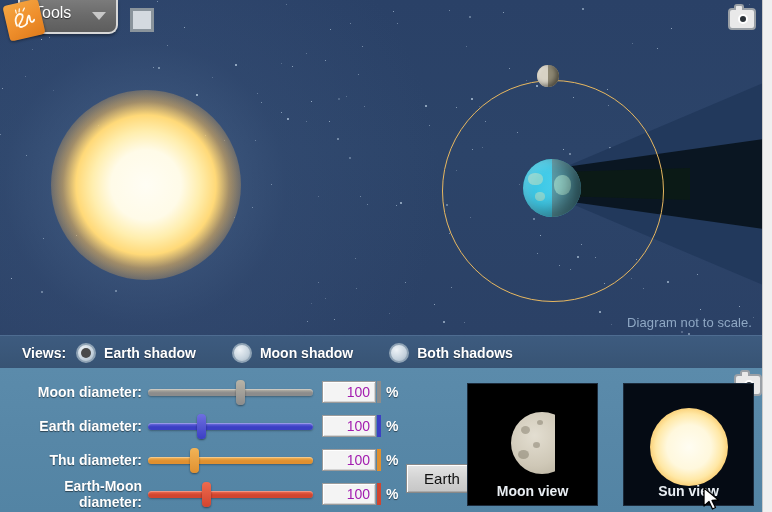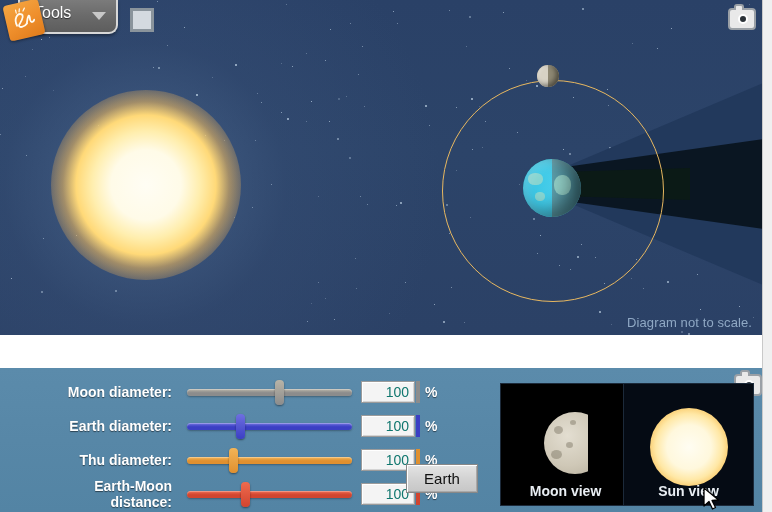--- a/index.html
+++ b/index.html
@@ -95,46 +95,46 @@
   .radio.on::after{content:"";position:absolute;left:3px;top:3px;width:10px;height:10px;
     border-radius:50%;background:#4a4a4a;}
   .radio-item .lbl{color:#fff;font-size:14px;font-weight:bold;
     text-shadow:0 1px 1px rgba(0,0,0,.5);}
 
   
   .panel{position:absolute;left:0;top:368px;width:762px;height:144px;
     background:linear-gradient(180deg,#5b8bab 0%,#5787a7 50%,#5384a4 100%);}
   .row{position:absolute;left:0;height:30px;display:flex;align-items:center;}
   .row .lab{width:148px;text-align:right;color:#fff;font-size:14px;font-weight:bold;
-    text-shadow:0 1px 1px rgba(0,0,0,.5);padding-right:15px;box-sizing:border-box;margin-left:39px;}
+    text-shadow:0 1px 1px rgba(0,0,0,.5);padding-right:6px;box-sizing:border-box;}
   .track{position:relative;width:165px;height:30px;}
   .track .bar{position:absolute;left:0;top:12px;width:165px;height:7px;border-radius:4px;
     box-shadow:inset 0 1px 1px rgba(255,255,255,.35), 0 1px 2px rgba(0,0,0,.3);}
   .track .thumb{position:absolute;top:3px;width:9px;height:25px;border-radius:4px;
     box-shadow:0 1px 2px rgba(0,0,0,.45);}
   .numbox{position:relative;width:54px;height:22px;background:#f4f4f4;
     border:1px solid #9b9b9b;box-sizing:border-box;margin-left:9px;
     box-shadow:inset 1px 1px 0 #fff, inset -1px -1px 0 #d4d4d4;}
-  .numbox .v{position:absolute;right:5px;top:2px;font-size:14px;color:#0f766e;}
+  .numbox .v{position:absolute;right:5px;top:2px;font-size:14px;color:#a21caf;}
   .caret-bar{width:4px;height:22px;margin-left:1px;}
   .pct{color:#fff;font-size:14px;font-weight:bold;margin-left:5px;
     text-shadow:0 1px 1px rgba(0,0,0,.5);}
 
   .reset{position:absolute;left:406px;top:464px;width:72px;height:29px;
     background:linear-gradient(180deg,#e4e4e4 0%,#d3d3d3 50%,#c6c6c6 100%);
     border:1px solid #888;box-sizing:border-box;
     box-shadow:inset 1px 1px 0 #fff, inset -1px -1px 0 #a9a9a9;
     color:#111;font-size:15px;display:flex;align-items:center;justify-content:center;}
 
   
   .preview{position:absolute;top:383px;width:131px;height:123px;background:#000;
     border:1px solid #1c2a3a;box-sizing:border-box;overflow:hidden;}
   .preview .cap{position:absolute;left:0;bottom:6px;width:100%;text-align:center;
     color:#e9eef3;font-size:14px;font-weight:bold;}
-  .pv-moon{left:500px;}
+  .pv-moon{left:467px;}
   .pv-sun{left:623px;background:#050b14;}
   .pv-moon .halfmoon{position:absolute;left:43px;top:28px;width:44px;height:62px;overflow:hidden;}
   .pv-moon .halfmoon .disc{position:absolute;left:0;top:0;width:62px;height:62px;border-radius:50%;
     background:radial-gradient(circle at 38% 38%,#e3ded1 0%,#cfc8b7 55%,#b3ab98 100%);}
   .pv-moon .crater{position:absolute;background:rgba(120,112,96,.45);border-radius:50%;}
   .pv-sun .sundisc{position:absolute;left:26px;top:24px;width:78px;height:78px;border-radius:50%;
     background:radial-gradient(circle,#fffdf2 0%,#fff8dd 40%,#ffe8a6 60%,#f9c765 76%,
       rgba(200,150,70,.45) 88%,rgba(5,11,20,0) 100%);}
 
   .cursor{position:absolute;left:703px;top:487px;width:18px;height:24px;}
@@ -349,20 +349,38 @@
     <div class="raytrace">
       <span class="chk"></span>
     </div>
 
     <div class="cam cam-tl">
       <span class="bump"></span>
       <span class="lens"></span>
     </div>
   </div>
 
+  <div class="viewsbar">
+    <div class="inner">
+      <span class="viewslab">Views:</span>
+
+      <span class="radio-item">
+        <span class="radio on"></span>
+        <span class="lbl">Earth shadow</span>
+      </span>
+      <span class="radio-item">
+        <span class="radio"></span>
+        <span class="lbl">Moon shadow</span>
+      </span>
+      <span class="radio-item">
+        <span class="radio"></span>
+        <span class="lbl">Both shadows</span>
+      </span>
+    </div>
+  </div>
 
   <div class="panel">
 
     <div class="row" style="top:9px;">
       <span class="lab">Moon diameter:</span>
       <span class="track">
         <span class="bar" id="bar0" style="background: linear-gradient(rgb(185, 180, 167) 0%, rgb(140, 140, 140) 55%, rgb(140, 140, 140) 100%);"></span>
         <span class="thumb" id="thumb0" style="background: linear-gradient(rgb(185, 180, 167) 0%, rgb(140, 140, 140) 100%); left: 88.4px;"></span>
       </span>
       <span class="numbox">
@@ -392,21 +410,21 @@
         <span class="thumb" id="thumb2" style="background: linear-gradient(rgb(242, 180, 87) 0%, rgb(224, 144, 47) 100%); left: 42.2px;"></span>
       </span>
       <span class="numbox">
         <span class="v">100</span>
       </span>
       <span class="caret-bar" id="cb2" style="background: rgb(224, 144, 47);"></span>
       <span class="pct">%</span>
     </div>
 
     <div class="row" style="top:111px;">
-      <span class="lab">Earth-Moon distance:</span>
+      <span class="lab">Earth-Moon diameter:</span>
       <span class="track">
         <span class="bar" id="bar3" style="background: linear-gradient(rgb(239, 106, 78) 0%, rgb(209, 69, 47) 55%, rgb(209, 69, 47) 100%);"></span>
         <span class="thumb" id="thumb3" style="background: linear-gradient(rgb(239, 106, 78) 0%, rgb(209, 69, 47) 100%); left: 53.75px;"></span>
       </span>
       <span class="numbox">
         <span class="v">100</span>
       </span>
       <span class="caret-bar" id="cb3" style="background: rgb(209, 69, 47);"></span>
       <span class="pct">%</span>
     </div>

